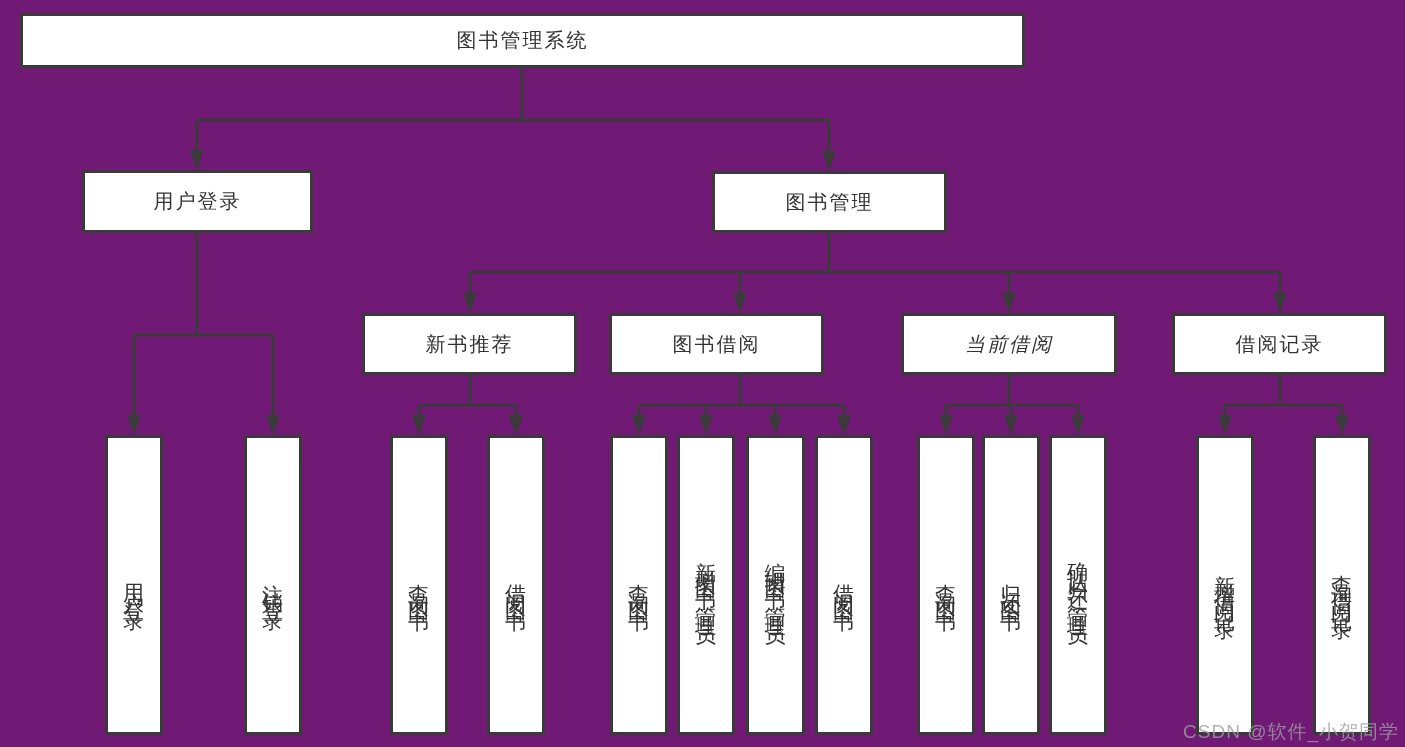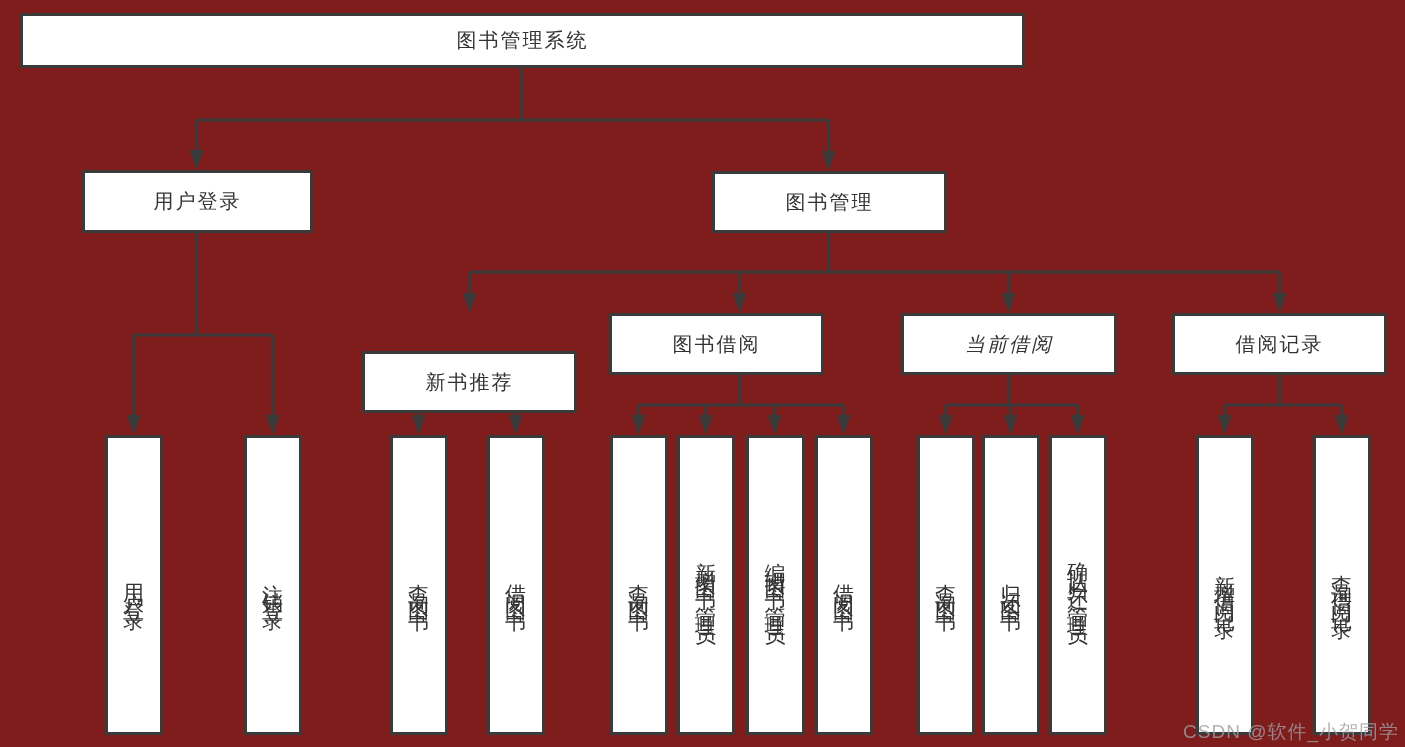--- a/index.html
+++ b/index.html
@@ -1,21 +1,21 @@
 <!DOCTYPE html>
 <html style="--line: #3a3a3a; --text: #333333; --wm: #9e9ea4;"><head>
 <meta charset="utf-8">
 <style>
   html, body { margin: 0; padding: 0; background: #ffffff; }
   body { font-family: "Liberation Sans", "DejaVu Sans", sans-serif; }
   #canvas {
     position: relative;
     width: 1405px;
     height: 747px;
-    background: #7f1d1d;
+    background: #701a75;
     overflow: hidden;
   }
   #connectors {
     position: absolute;
     left: 0; top: 0;
     width: 1405px; height: 747px;
     pointer-events: none;
   }
   #connectors line { stroke: var(--line, #3a3a3a); stroke-width: 3; }
   #connectors polygon { fill: var(--line, #3a3a3a); }
@@ -120,21 +120,21 @@
     <span class="hlabel">图书管理系统</span>
   </div>
 
   <div class="box" style="left:82px; top:170px; width:231px; height:63px;">
     <span class="hlabel">用户登录</span>
   </div>
   <div class="box" style="left:712px; top:171px; width:235px; height:62px;">
     <span class="hlabel">图书管理</span>
   </div>
 
-  <div class="box l3" style="left:362px;margin-top:38px;">
+  <div class="box l3" style="left:362px;">
     <span class="hlabel">新书推荐</span>
   </div>
   <div class="box l3" style="left:609px;">
     <span class="hlabel">图书借阅</span>
   </div>
   <div class="box l3" style="left:901px; width:216px;font-style:italic;">
     <span class="hlabel">当前借阅</span>
   </div>
   <div class="box l3" style="left:1172px;text-align:center;">
     <span class="hlabel">借阅记录</span>

